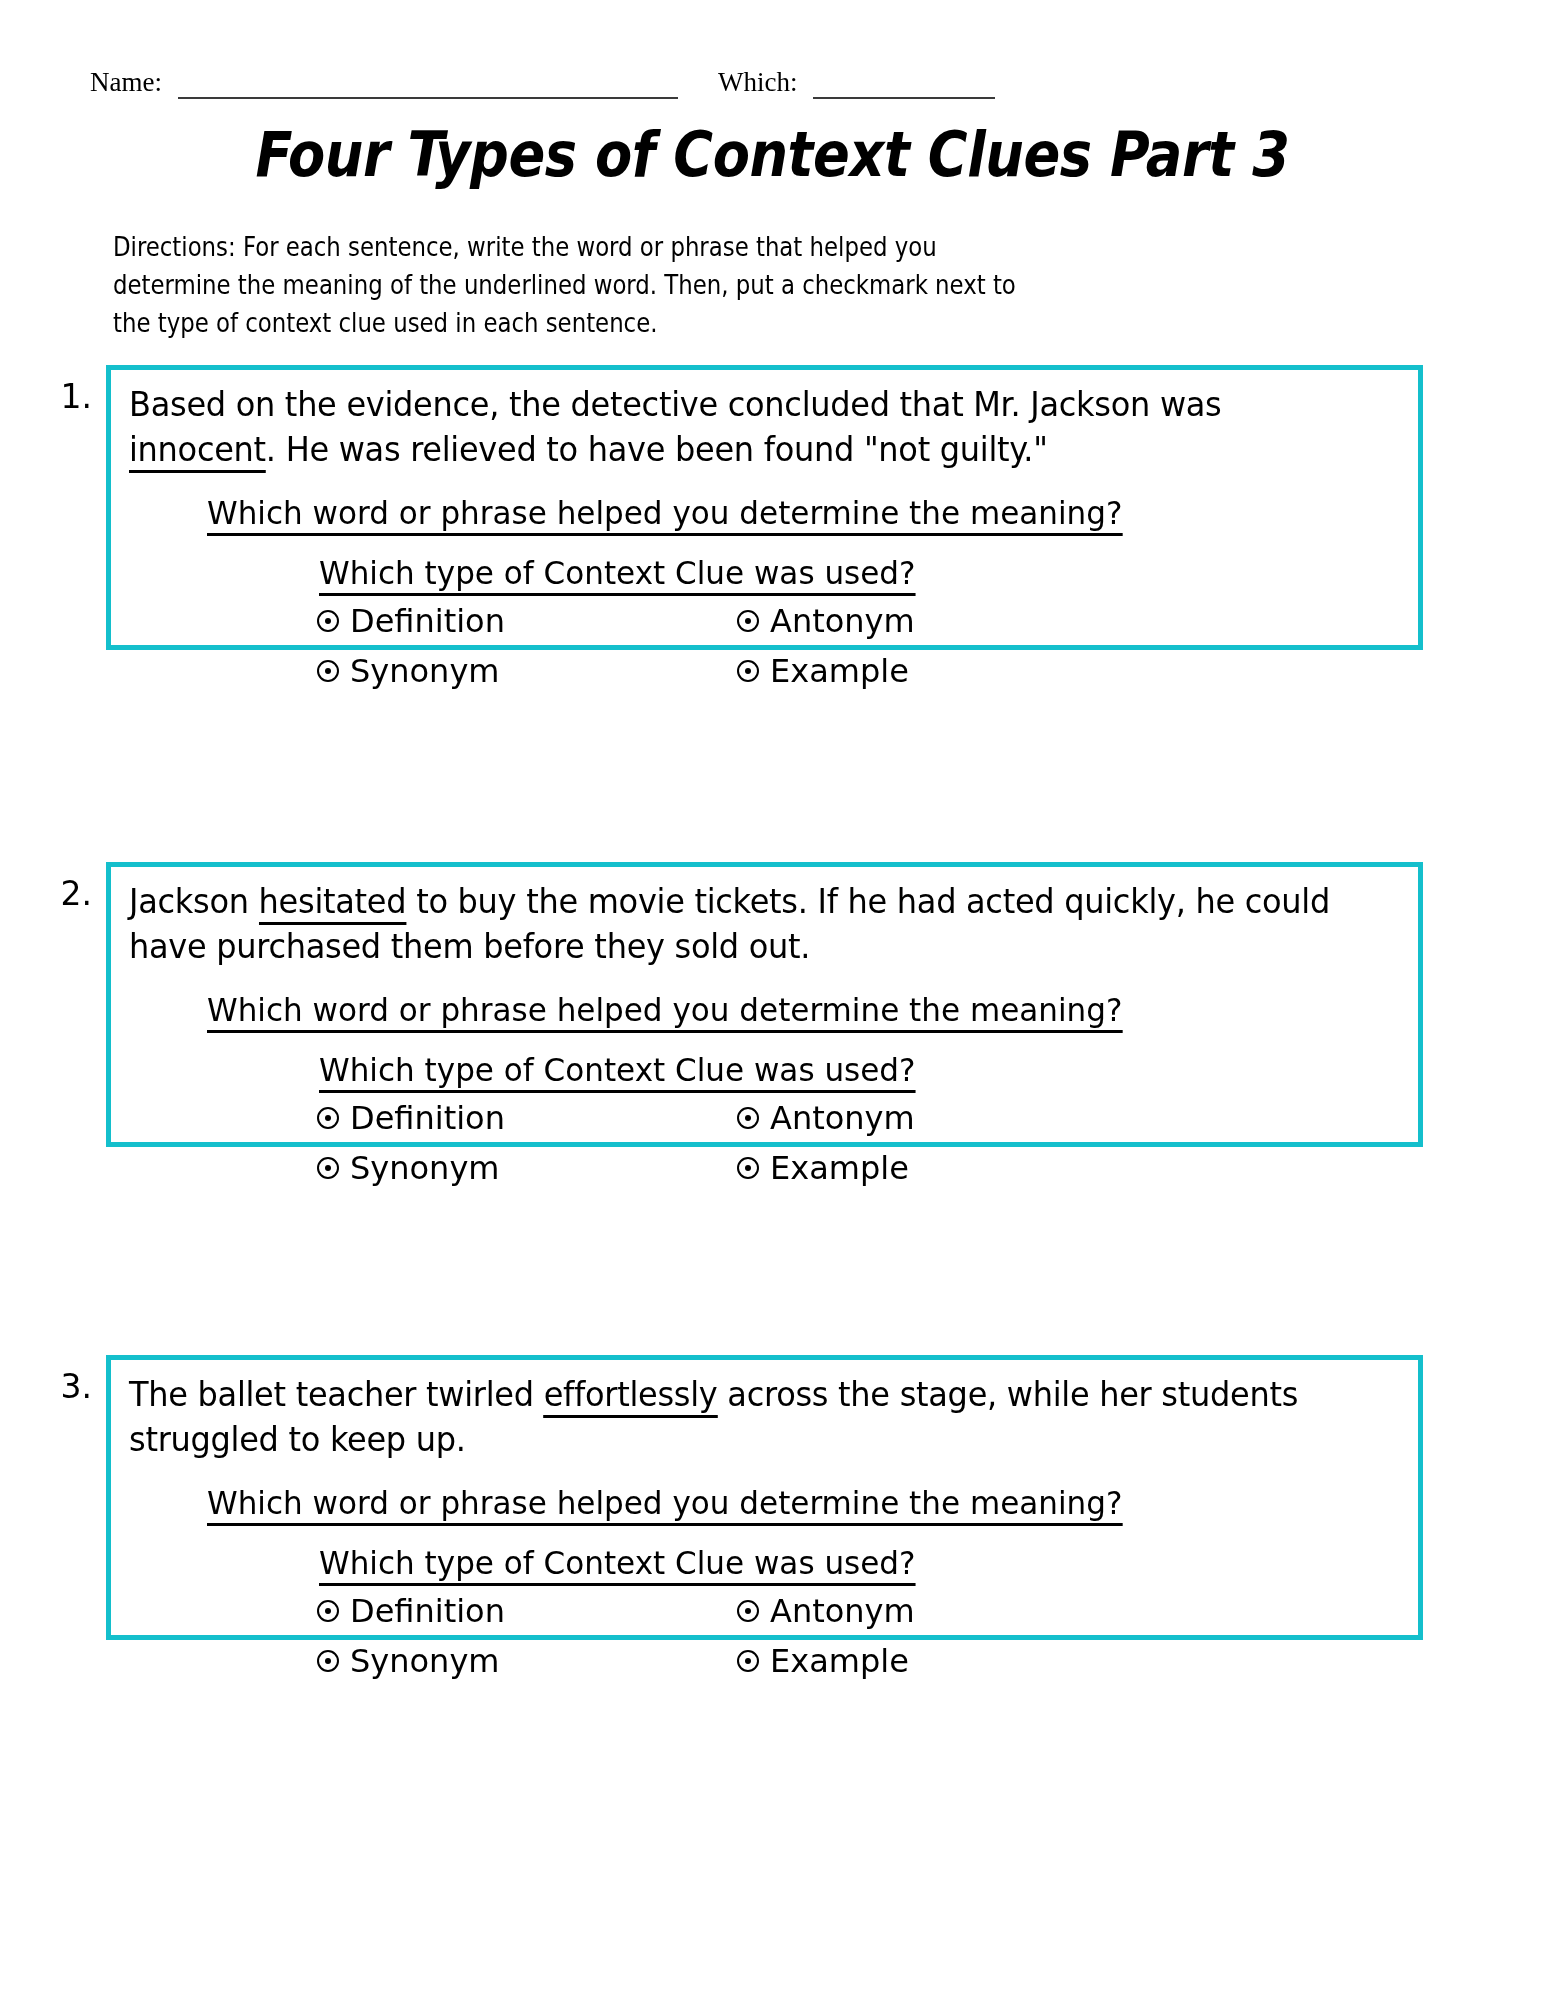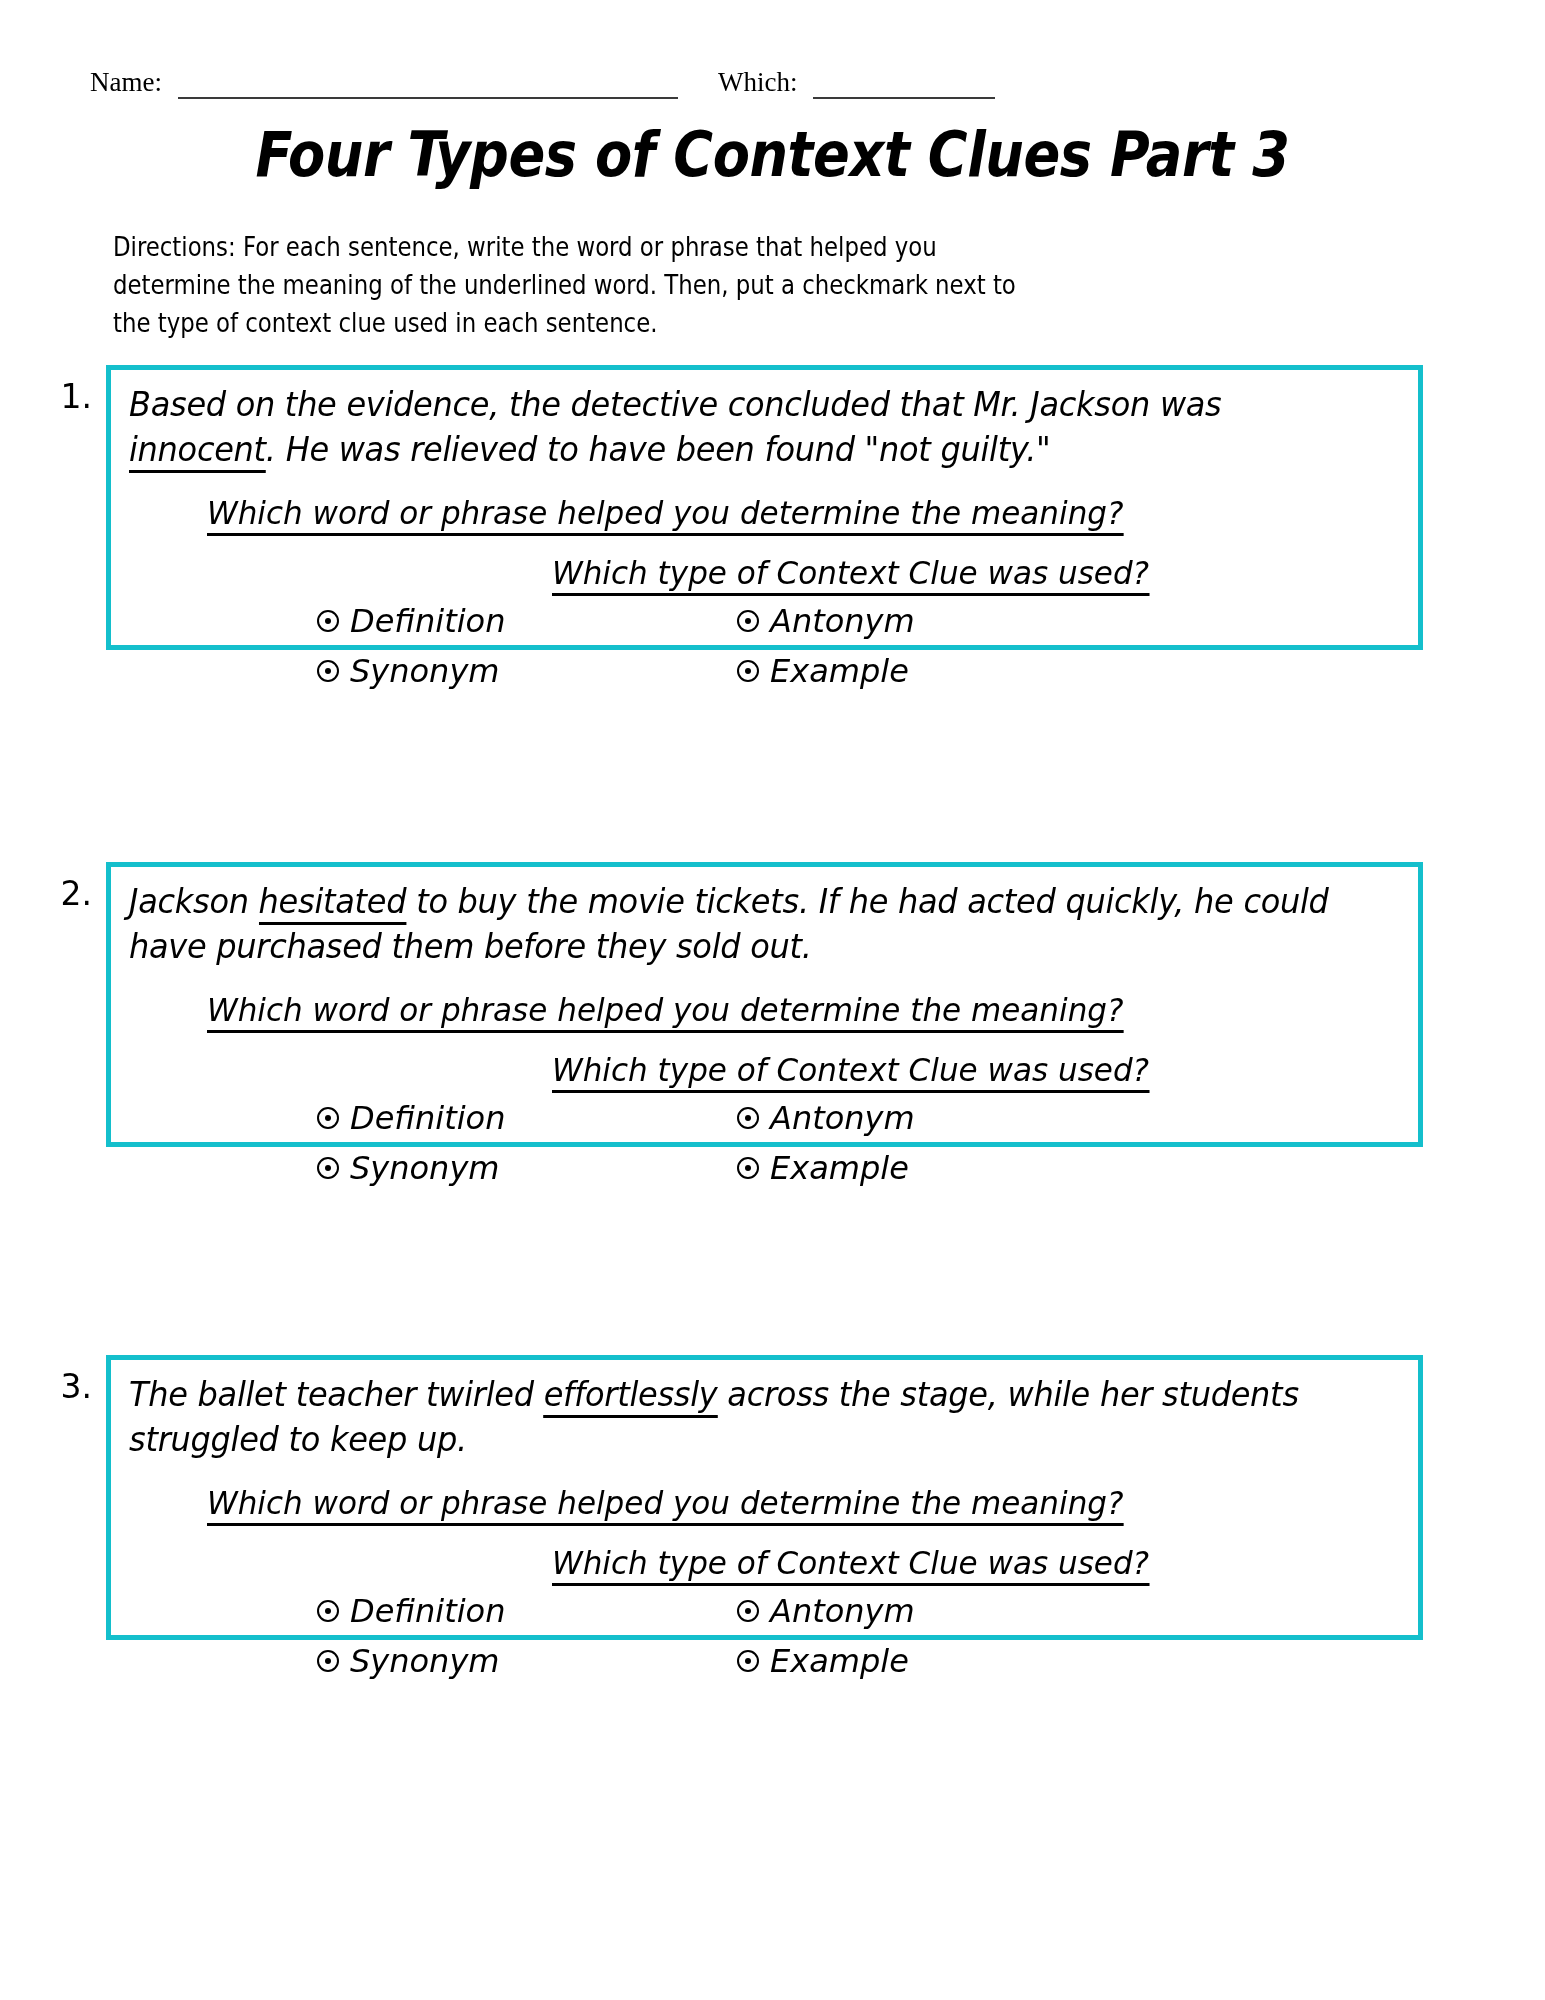--- a/index.html
+++ b/index.html
@@ -105,21 +105,20 @@
     box-sizing: border-box;
   }
 
   .q-box {
     flex: 1 1 auto;
     border: 5px solid #14bfcc;
     background: #ffffff;
     box-sizing: border-box;
     padding: 12px 18px 20px 18px;
     font-family: "DejaVu Sans", sans-serif;
-    font-style: italic;
   }
   #q1 .q-box { height: 285px; }
   #q2 .q-box { height: 285px; }
   #q3 .q-box { height: 285px; }
 
   .q-sentence {
     font-size: 33px;
     line-height: 45px;
     letter-spacing: -0.3px;
     transform: scaleX(0.97);
@@ -137,21 +136,21 @@
     font-size: 32px;
     line-height: 38px;
     display: inline-block;
     border-bottom: 3px solid #000;
     padding-bottom: 1px;
     transform: scaleX(0.97);
     transform-origin: left top;
   }
   .prompt-phrase-wrap { display: block; }
 
-  .prompt-type-wrap { display: block; margin-top: 18px; text-align: center; }
+  .prompt-type-wrap { display: block; margin-top: 18px; }
   .prompt-type {
     margin-left: 190px;
     font-size: 32px;
     line-height: 38px;
     display: inline-block;
     border-bottom: 3px solid #000;
     padding-bottom: 1px;
     transform: scaleX(0.97);
     transform-origin: left top;
   }

